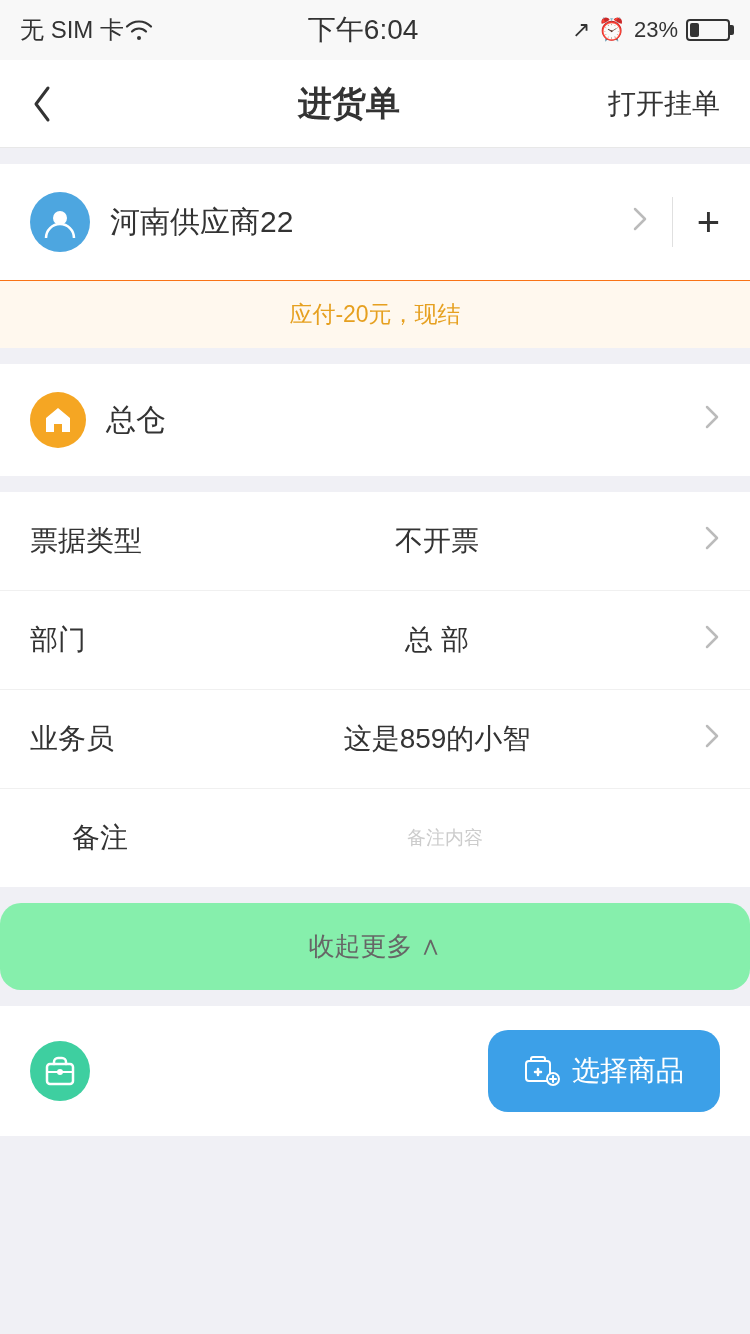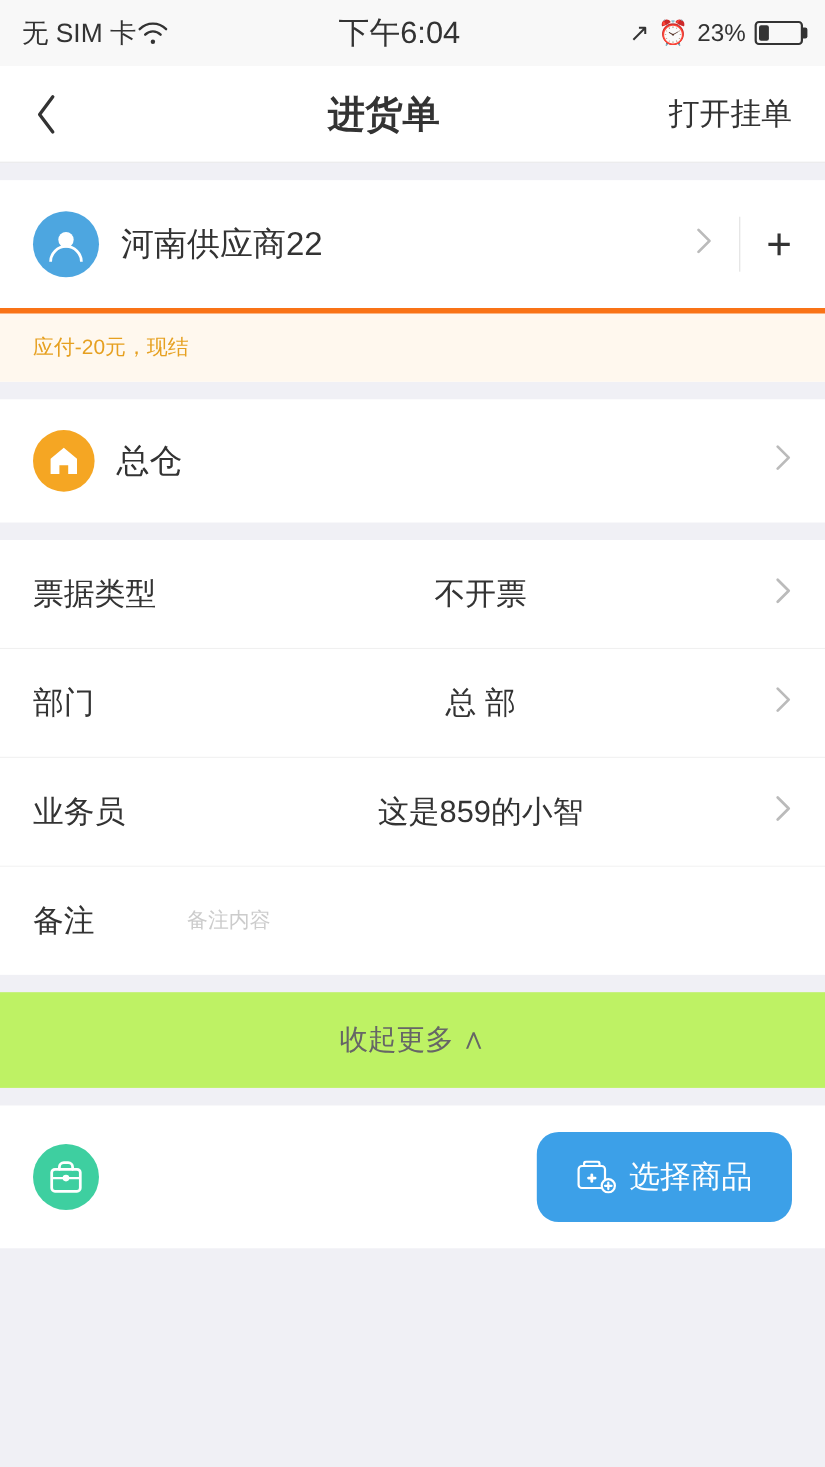--- a/index.html
+++ b/index.html
@@ -139,23 +139,24 @@
       font-size: 40px;
       color: #333;
       cursor: pointer;
       line-height: 1;
     }
 
     
     .notice-bar {
       background: #fff8ee;
       padding: 18px 30px;
-      font-size: 19px;
+      font-size: 23px;
       color: #e6a020;
-      border-top: 5px solid #f97316;
+      border-top: 1px solid #f97316;
+      text-align: center;
     }
 
     
     .warehouse-row {
       display: flex;
       align-items: center;
       padding: 28px 30px;
       background: #fff;
       margin-top: 16px;
     }
@@ -184,20 +185,21 @@
     .form-row {
       display: flex;
       align-items: center;
       padding: 30px 30px;
       border-bottom: 1px solid #f0f0f0;
       background: #fff;
       cursor: pointer;
     }
     .form-row:last-child {
       border-bottom: none;
+      text-align: center;
     }
     .form-label {
       font-size: 28px;
       color: #333;
       width: 140px;
       flex-shrink: 0;
     }
     .form-value {
       flex: 1;
       font-size: 28px;
@@ -205,27 +207,28 @@
       text-align: center;
     }
     .form-placeholder {
       flex: 1;
       font-size: 19px;
       color: #ccc;
     }
 
     
     .collapse-row {
-      background: #bef264;
+      background: #86efac;
       text-align: center;
       padding: 26px 0;
       font-size: 26px;
       color: #666;
       cursor: pointer;
       margin-top: 16px;
+      border-radius: 21px;
     }
 
     
     .bottom-bar {
       background: #fff;
       margin-top: 16px;
       padding: 24px 30px;
       display: flex;
       align-items: center;
       justify-content: space-between;

